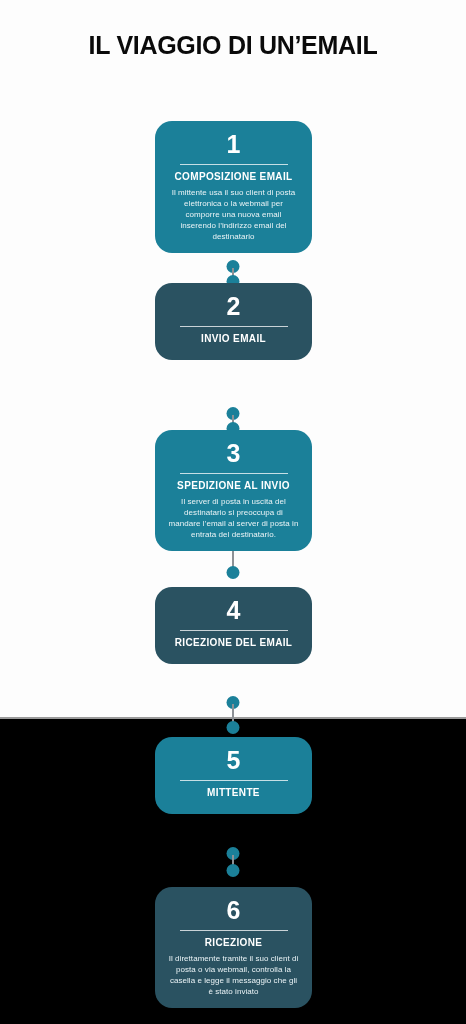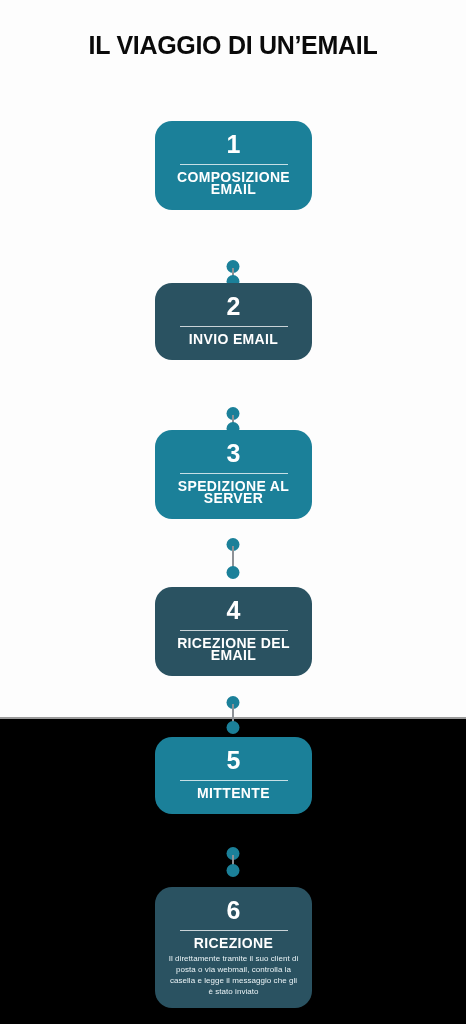--- a/index.html
+++ b/index.html
@@ -78,21 +78,21 @@
     letter-spacing:0px;
     padding-top:2px;
   }
   .card-rule {
     width:108px;
     height:1px;
     background:rgba(255,255,255,0.75);
     margin:5px auto 6px auto;
   }
   .card-heading {
-    font-size:14px;
+    font-size:10px;
     font-weight:bold;
     letter-spacing:0.35px;
     line-height:12px;
     color:#ffffff;
     margin-bottom:4px;
   }
   .card-body {
     font-size:8px;
     line-height:11px;
     color:#eaf3f6;
@@ -164,32 +164,34 @@
   <div class="connector">
     <div class="dot" style="top:847px;"></div>
     <div class="stem" style="top:855px;height:14px;"></div>
     <div class="dot" style="top:864px;"></div>
   </div>
 
   <div class="card teal" style="top:121px;">
     <div class="card-number">1</div>
     <div class="card-rule"></div>
     <div class="card-heading">COMPOSIZIONE EMAIL</div>
+    <div class="card-body">Il mittente usa il suo client di posta elettronica o la webmail per comporre una nuova email inserendo l’indirizzo email del destinatario</div>
   </div>
 
   <div class="card dark" style="top:283px;">
     <div class="card-number">2</div>
     <div class="card-rule"></div>
     <div class="card-heading">INVIO EMAIL</div>
   </div>
 
   <div class="card teal" style="top:430px;">
     <div class="card-number">3</div>
     <div class="card-rule"></div>
-    <div class="card-heading">SPEDIZIONE AL SERVER</div>
+    <div class="card-heading">SPEDIZIONE AL INVIO</div>
+    <div class="card-body">Il server di posta in uscita del destinatario si preoccupa di mandare l’email al server di posta in entrata del destinatario.</div>
   </div>
 
   <div class="card dark" style="top:587px;">
     <div class="card-number">4</div>
     <div class="card-rule"></div>
     <div class="card-heading">RICEZIONE DEL EMAIL</div>
   </div>
 
   <div class="card teal" style="top:737px;">
     <div class="card-number">5</div>

